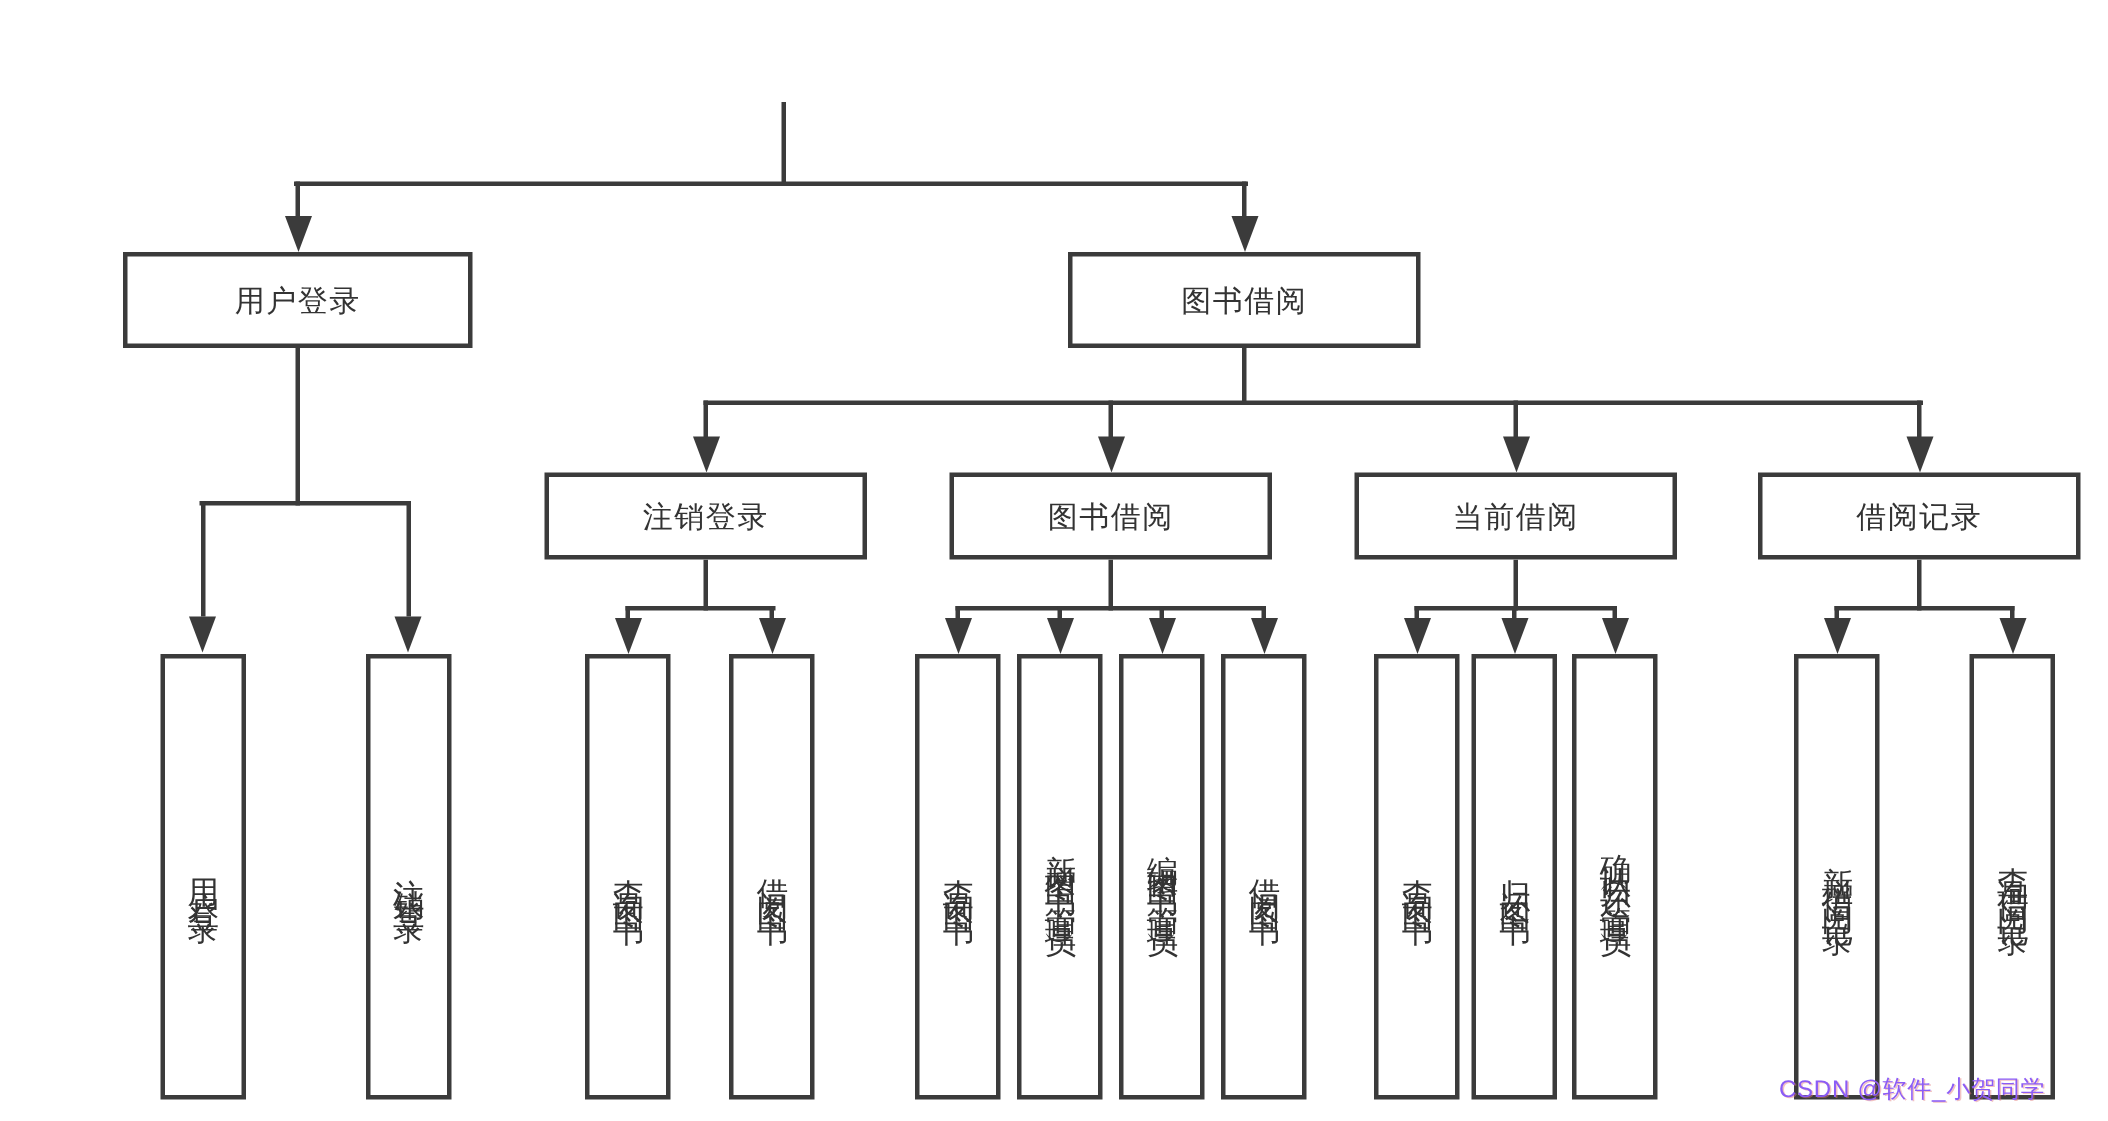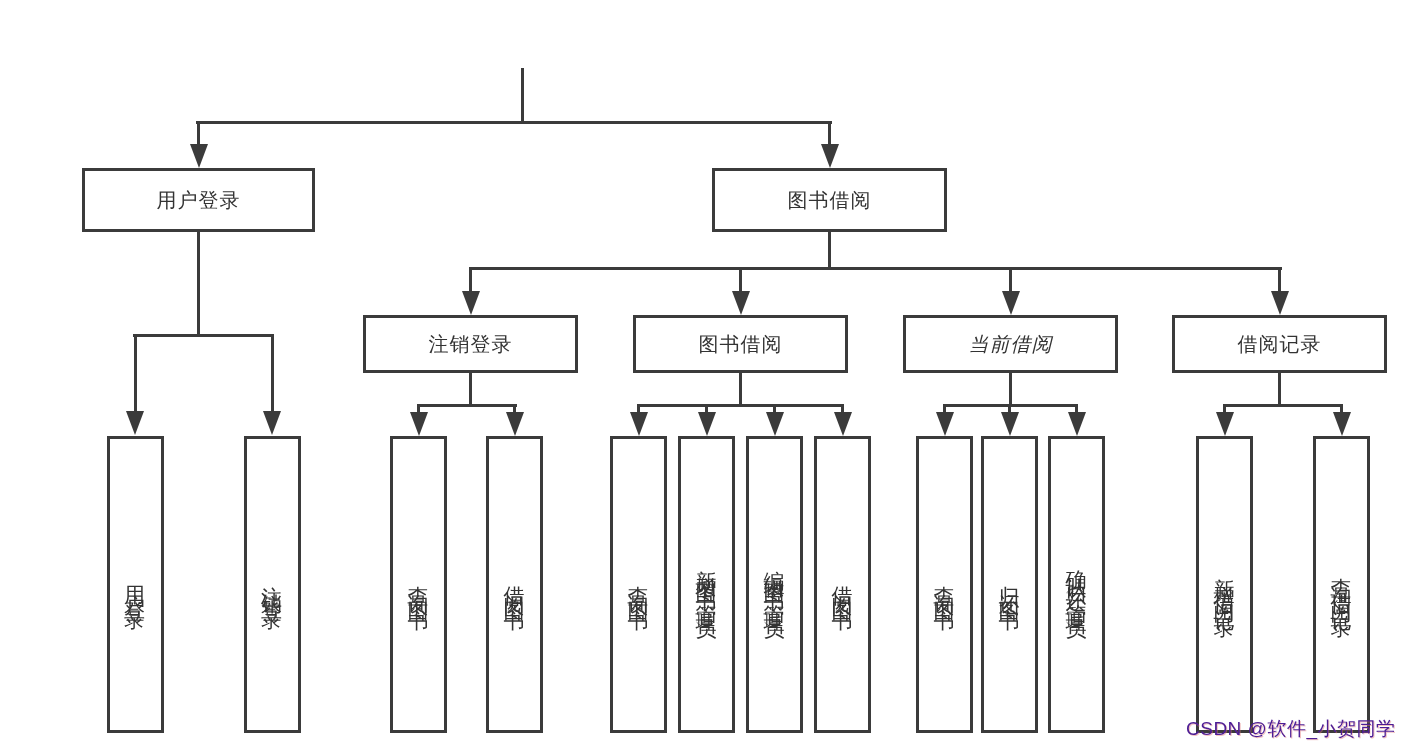--- a/index.html
+++ b/index.html
@@ -43,22 +43,22 @@
   .ln{position:absolute;background:#3b3b3b;z-index:1;}
   .ar{
     position:absolute;width:0;height:0;z-index:1;
     border-left:9px solid transparent;
     border-right:9px solid transparent;
     border-top:24px solid #3b3b3b;
   }
   #watermark{
     position:absolute;
     left:1186px;top:716px;
-    font-size:19px;
-    color:#4c1d95;
+    font-size:16px;
+    color:#8b5cf6;
     text-shadow:1px 1px 0 rgba(224,120,120,0.45);
     letter-spacing:0.5px;
     z-index:5;
     white-space:nowrap;
   }
 </style>
 </head>
 <body>
 
 <div id="stage">
@@ -95,21 +95,21 @@
   <div class="ar" style="left:1001.5px;top:291px;"></div>
   <div class="ln" style="left:1278px;top:267px;width:3px;height:26px;"></div>
   <div class="ar" style="left:1270.5px;top:291px;"></div>
 
   <div class="box" style="left:363px;top:315px;width:215px;height:58px;">
     <span>注销登录</span>
   </div>
   <div class="box" style="left:633px;top:315px;width:215px;height:58px;">
     <span>图书借阅</span>
   </div>
-  <div class="box" style="left:903px;top:315px;width:215px;height:58px;font-style:italic;">
+  <div class="box" style="left:903px;top:315px;width:215px;height:58px;">
     <span>当前借阅</span>
   </div>
   <div class="box" style="left:1172px;top:315px;width:215px;height:58px;">
     <span>借阅记录</span>
   </div>
 
   <div class="ln" style="left:469px;top:373px;width:3px;height:34px;"></div>
   <div class="ln" style="left:417px;top:404px;width:100px;height:3px;"></div>
   <div class="ln" style="left:417px;top:404px;width:3px;height:9px;"></div>
   <div class="ar" style="left:409.5px;top:412px;"></div>

